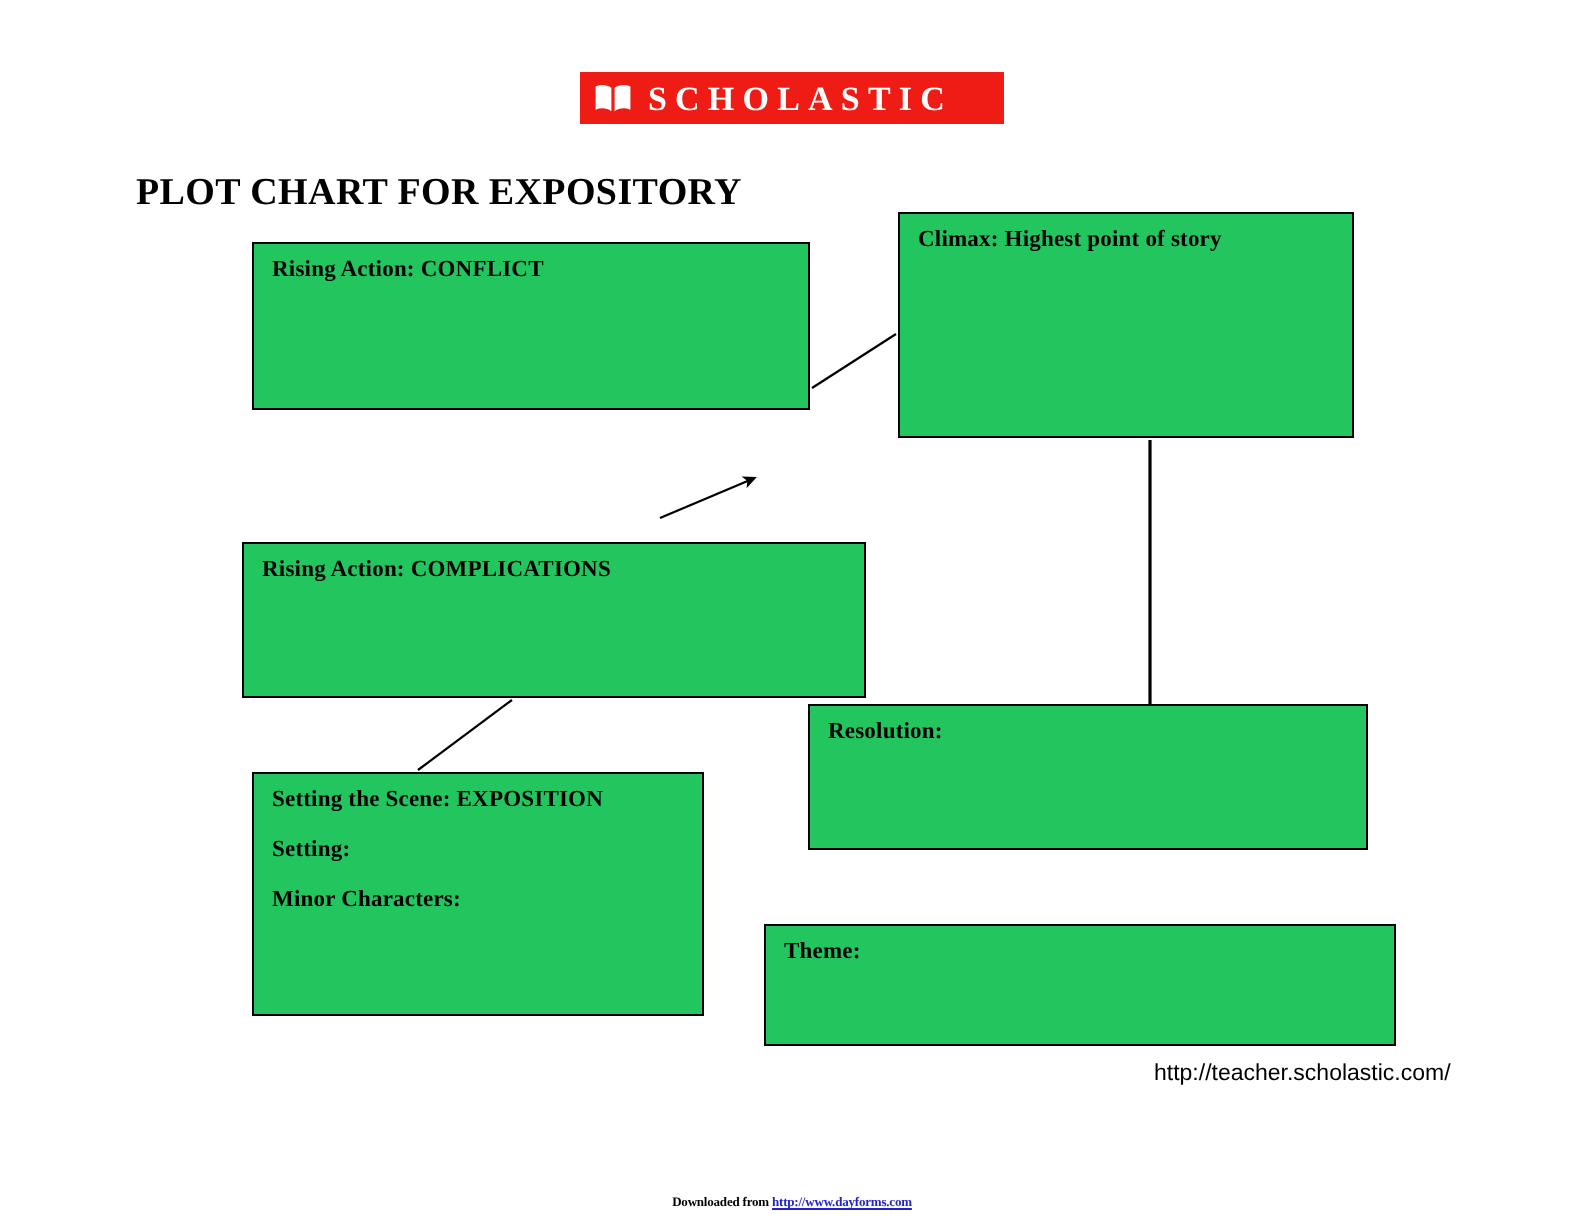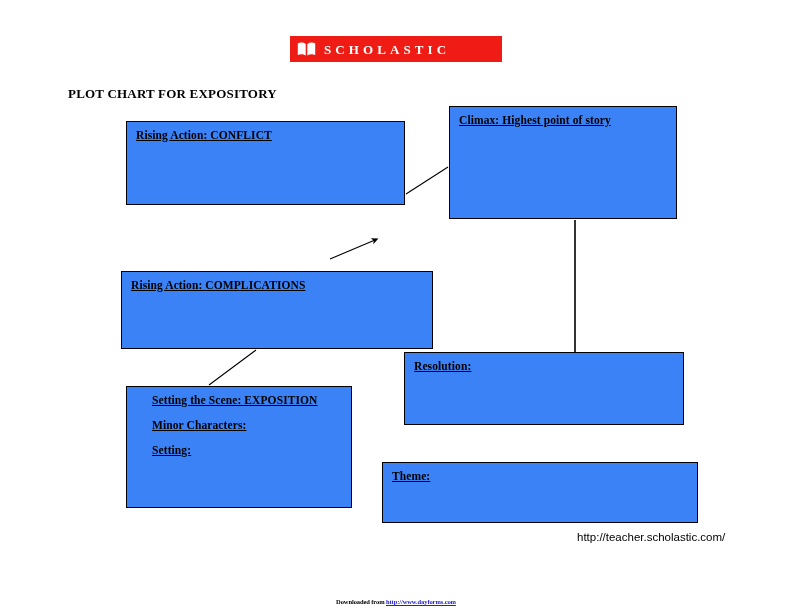--- a/index.html
+++ b/index.html
@@ -33,63 +33,62 @@
     width: 19px;
     height: 15px;
     margin-right: 8px;
     flex: none;
     display: block;
   }
   #logo-wordmark {
     color: #ffffff;
     font-family: "Liberation Serif", "DejaVu Serif", serif;
     font-weight: bold;
-    font-size: 13px;
+    font-size: 17px;
     letter-spacing: 4.1px;
     line-height: 1;
     white-space: nowrap;
   }
 
   
   #page-title {
     position: absolute;
     left: 68px;
     top: 86px;
-    font-size: 13px;
+    font-size: 19px;
     font-weight: bold;
     letter-spacing: 0.2px;
     white-space: nowrap;
   }
 
   
   .plot-box {
     position: absolute;
     border: 1.2px solid #000000;
-    background: #3b82f6;
+    background: #22c55e;
     box-sizing: border-box;
-    text-decoration: underline;
   }
   .box-line {
     font-weight: bold;
     font-size: 11.5px;
     white-space: nowrap;
     letter-spacing: 0.1px;
   }
   .box-pad {
     padding: 7px 0 0 9px;
   }
   .box-line + .box-line {
     margin-top: 13px;
   }
 
   
   #box-conflict        { left: 126px; top: 121px; width: 279px; height: 84px; }
   #box-climax          { left: 449px; top: 106px; width: 228px; height: 113px; }
   #box-complications   { left: 121px; top: 271px; width: 312px; height: 78px;  }
-  #box-exposition      { left: 126px; top: 386px; width: 226px; height: 122px; padding-left: 16px; }
+  #box-exposition      { left: 126px; top: 386px; width: 226px; height: 122px; }
   #box-resolution      { left: 404px; top: 352px; width: 280px; height: 73px;  }
   #box-theme           { left: 382px; top: 462px; width: 316px; height: 61px;  }
 
   
   #connectors {
     position: absolute;
     left: 0;
     top: 0;
     width: 792px;
     height: 612px;
@@ -165,22 +164,22 @@
 
 <div class="plot-box" id="box-complications">
   <div class="box-pad">
     <div class="box-line">Rising Action: COMPLICATIONS</div>
   </div>
 </div>
 
 <div class="plot-box" id="box-exposition">
   <div class="box-pad">
     <div class="box-line">Setting the Scene: EXPOSITION</div>
+    <div class="box-line">Setting:</div>
     <div class="box-line">Minor Characters:</div>
-    <div class="box-line">Setting:</div>
   </div>
 </div>
 
 <div class="plot-box" id="box-resolution">
   <div class="box-pad">
     <div class="box-line">Resolution:</div>
   </div>
 </div>
 
 <div class="plot-box" id="box-theme">

